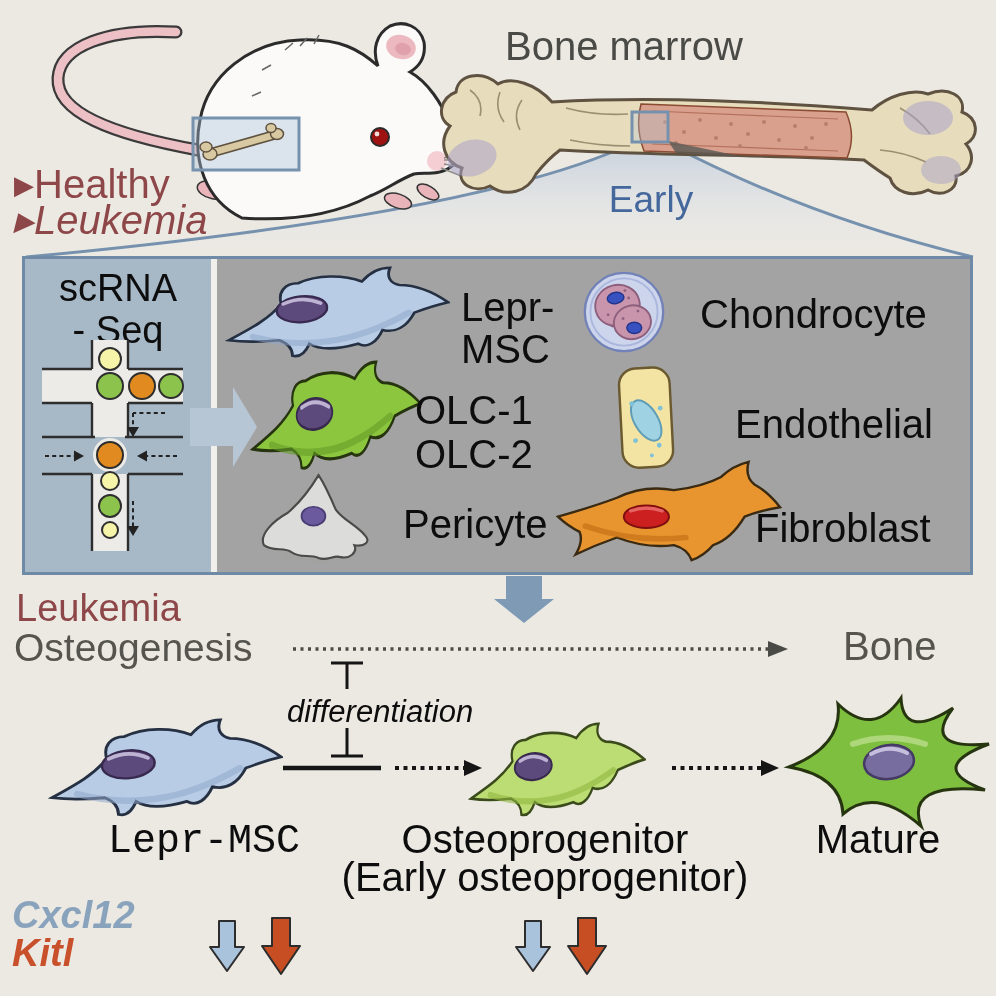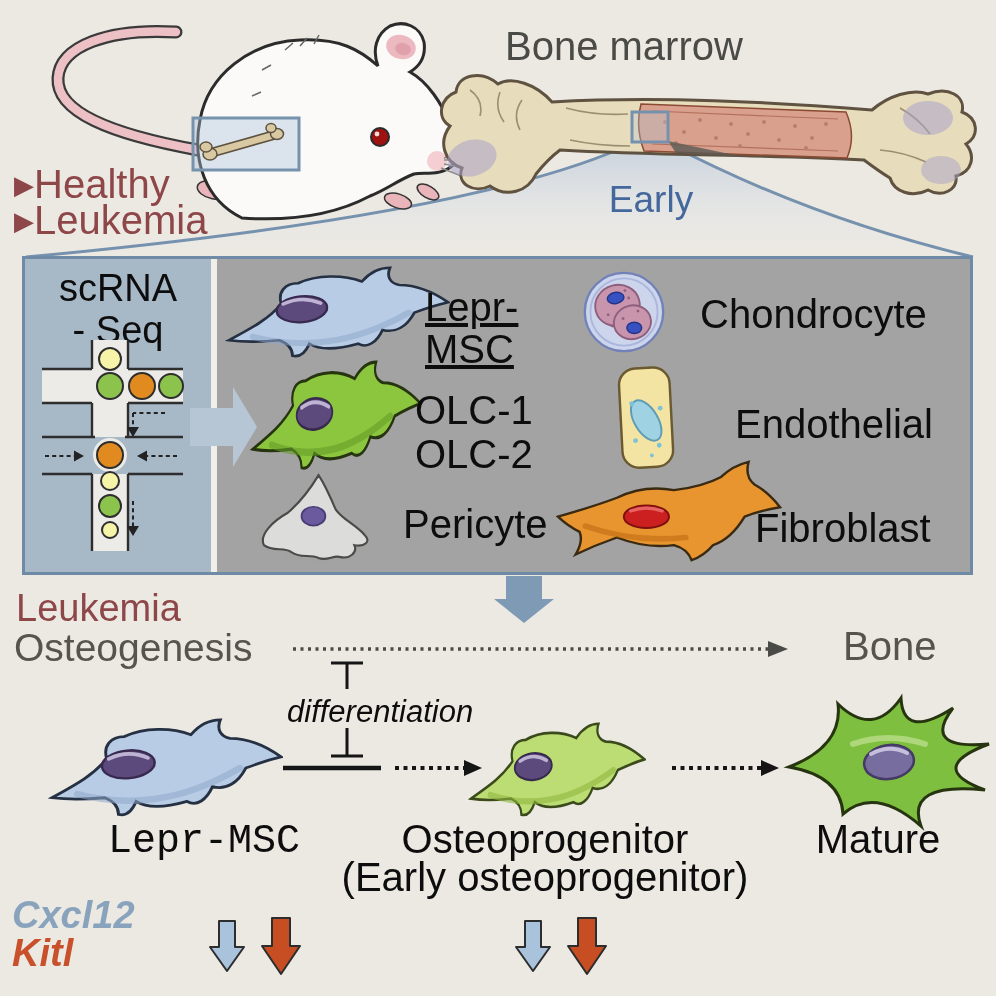--- a/index.html
+++ b/index.html
@@ -118,21 +118,21 @@
       </g>
 
       <path d="M 668 141 L 744 157 L 676 153 Z" fill="#5a5a55" opacity="0.8"></path>
 
       <rect x="632" y="112" width="36" height="30" fill="#b8c6d6" fill-opacity="0.35" stroke="#7591ae" stroke-width="3"></rect>
     </g>
   </svg>
 
   <div class="lbl" style="left:505px;top:24px;color:#4a4a46;">Bone marrow</div>
   <div class="lbl red" style="left:14px;top:162px;font-size:40px;"><span style="font-size:26px;vertical-align:4px;">▶</span><span>Healthy</span></div>
-  <div class="lbl red" style="left:14px;top:198px;font-size:40px;"><span style="font-size:26px;vertical-align:4px;">▶</span><span>Leukemia</span></div>
+  <div class="lbl red" style="left:14px;top:198px;font-size:40px;font-style:italic;"><span style="font-size:26px;vertical-align:4px;">▶</span><span>Leukemia</span></div>
   <div class="lbl" style="left:566px;top:178px;width:170px;text-align:center;color:#44679c;font-size:37px;">Early</div>
 
   <div id="stroma-box">
     <div id="scrna-panel">
       <div id="scrna-title">
         <div>scRNA</div>
         <div>- Seq</div>
       </div>
 
       <svg class="abs" style="left:0;top:0;" width="186" height="312" viewBox="0 0 186 312">
@@ -309,21 +309,21 @@
     <polygon points="761,760 779,768 761,776" fill="#151515"></polygon>
 
     <g stroke="#2d2d2d" stroke-width="2" stroke-linejoin="round">
       <polygon points="219,921 235,921 235,947 244,947 227,971 210,947 219,947" fill="#a9c3dc"></polygon>
       <polygon points="272,918 290,918 290,946 300,946 281,974 262,946 272,946" fill="#c64e22"></polygon>
       <polygon points="525,921 541,921 541,947 550,947 533,971 516,947 525,947" fill="#a9c3dc"></polygon>
       <polygon points="578,918 596,918 596,946 606,946 587,974 568,946 578,946" fill="#c64e22"></polygon>
     </g>
   </svg>
 
-  <div class="lbl lbl2" style="left:425px;top:286px;text-decoration:underline;">
+  <div class="lbl lbl2" style="left:461px;top:286px;">
     <div>Lepr-</div>
     <div>MSC</div>
   </div>
   <div class="lbl" style="left:415px;top:388px;">
     <div>OLC-1</div>
     <div>OLC-2</div>
   </div>
   <div class="lbl" style="left:403px;top:502px;">Pericyte</div>
   <div class="lbl" style="left:700px;top:292px;">Chondrocyte</div>
   <div class="lbl" style="left:735px;top:402px;">Endothelial</div>

